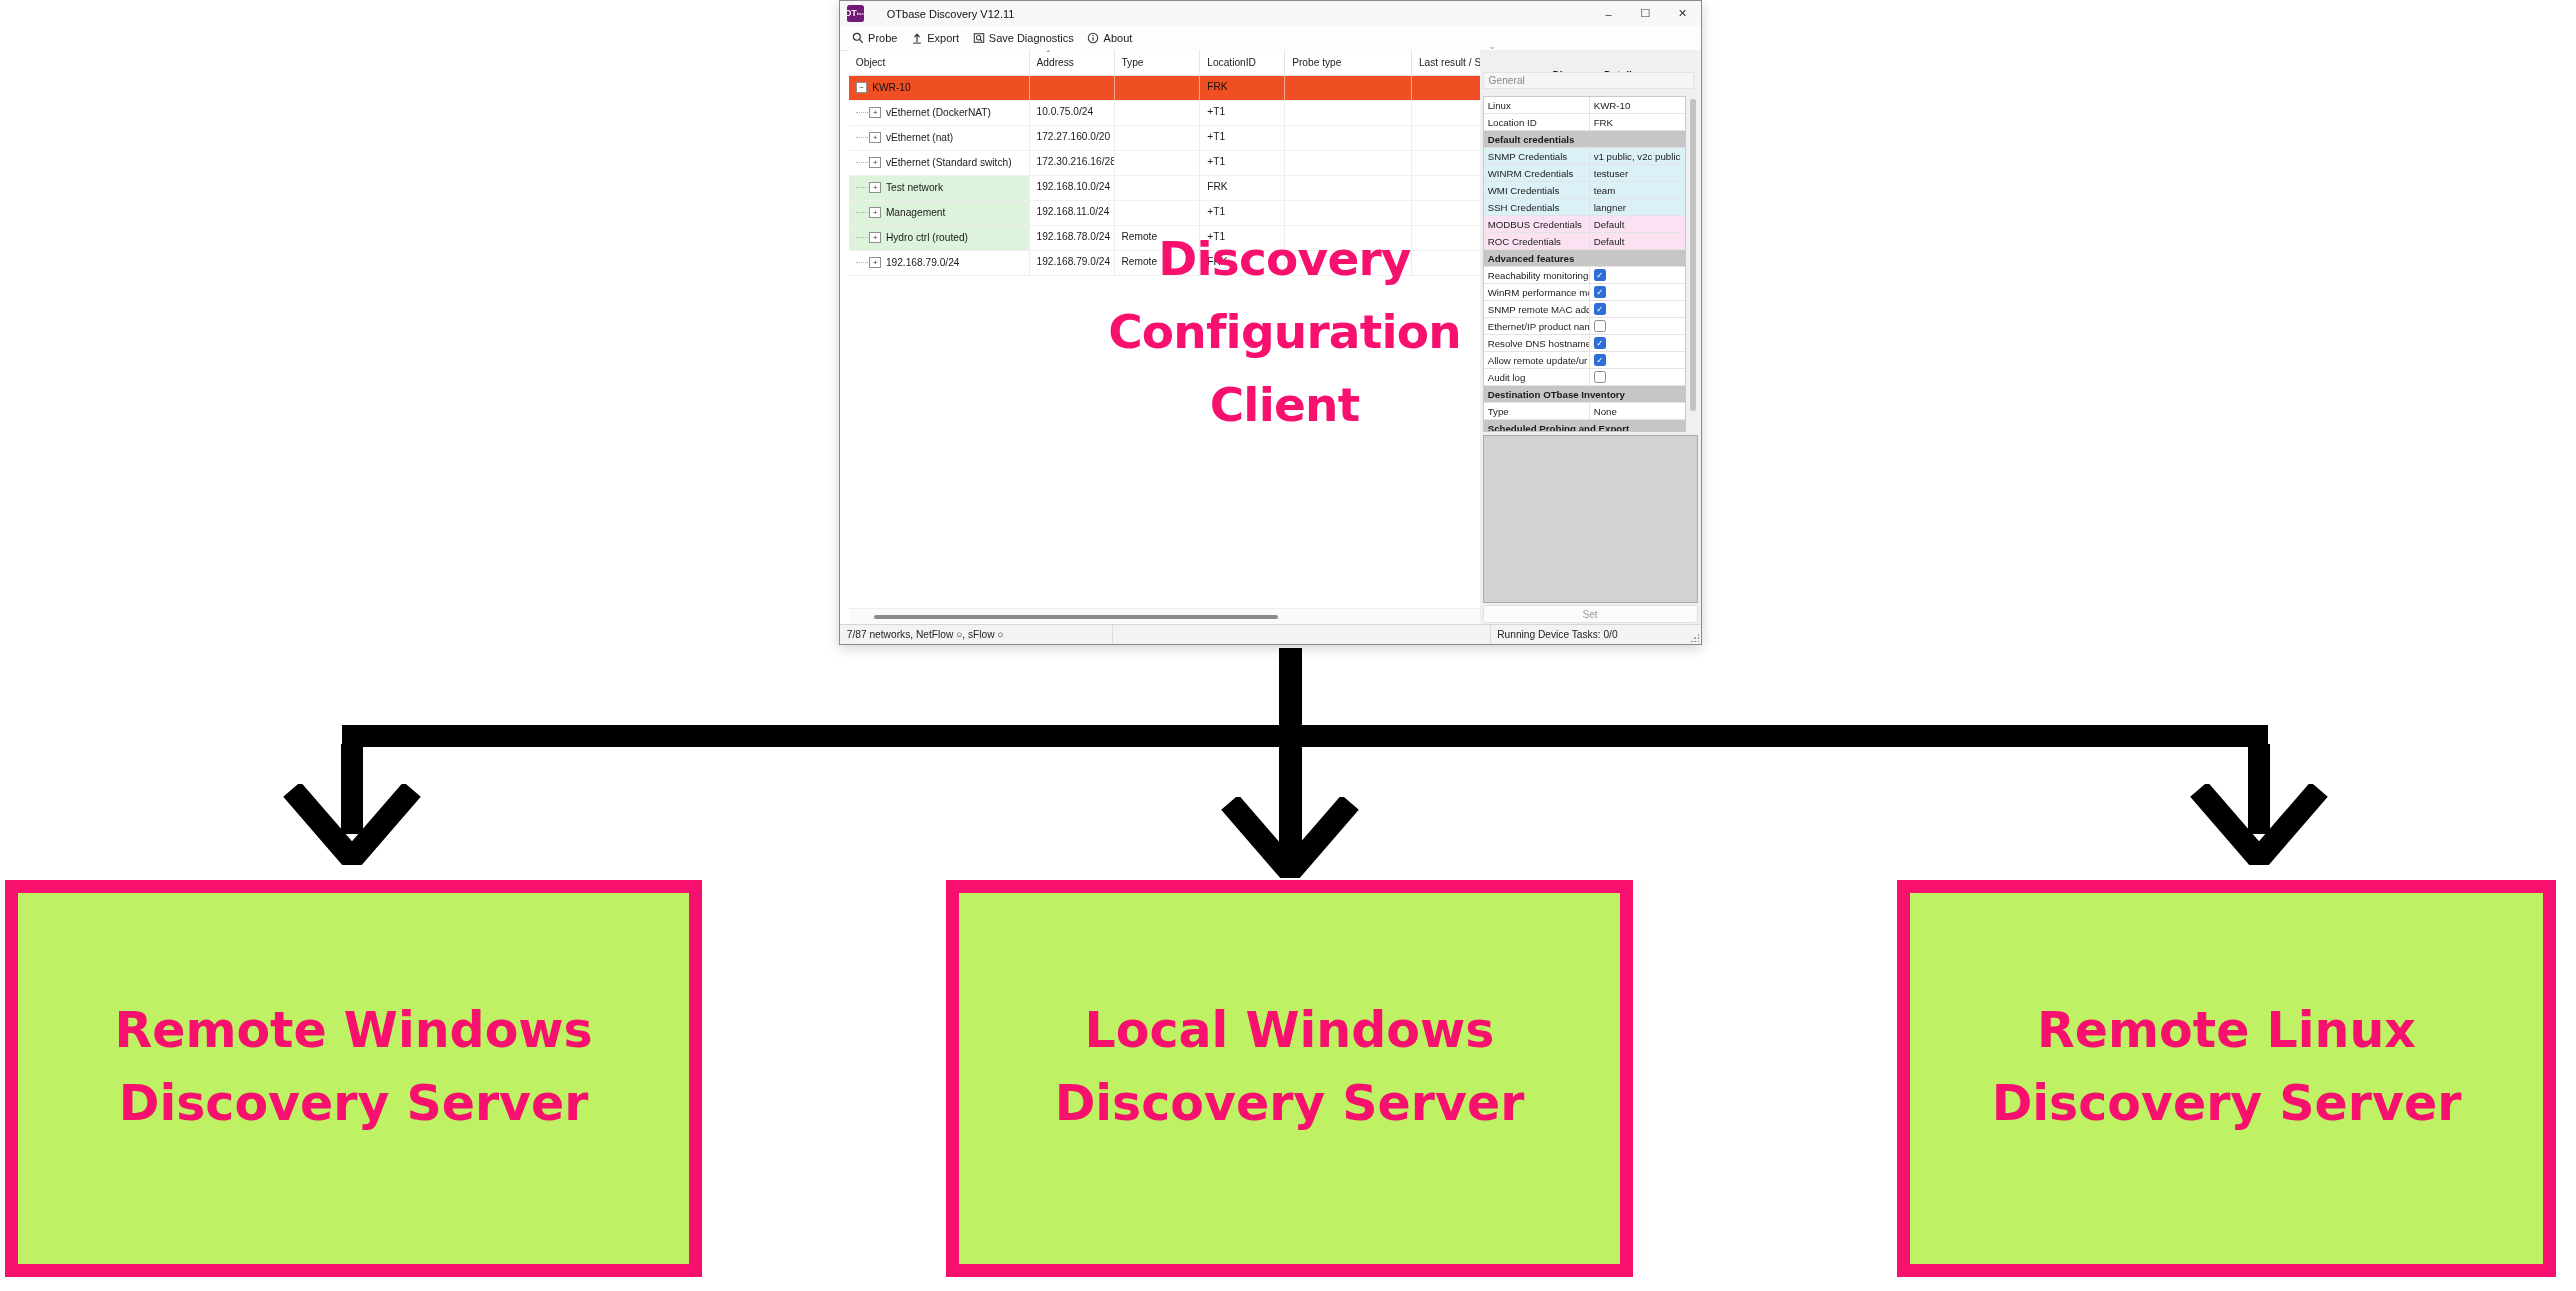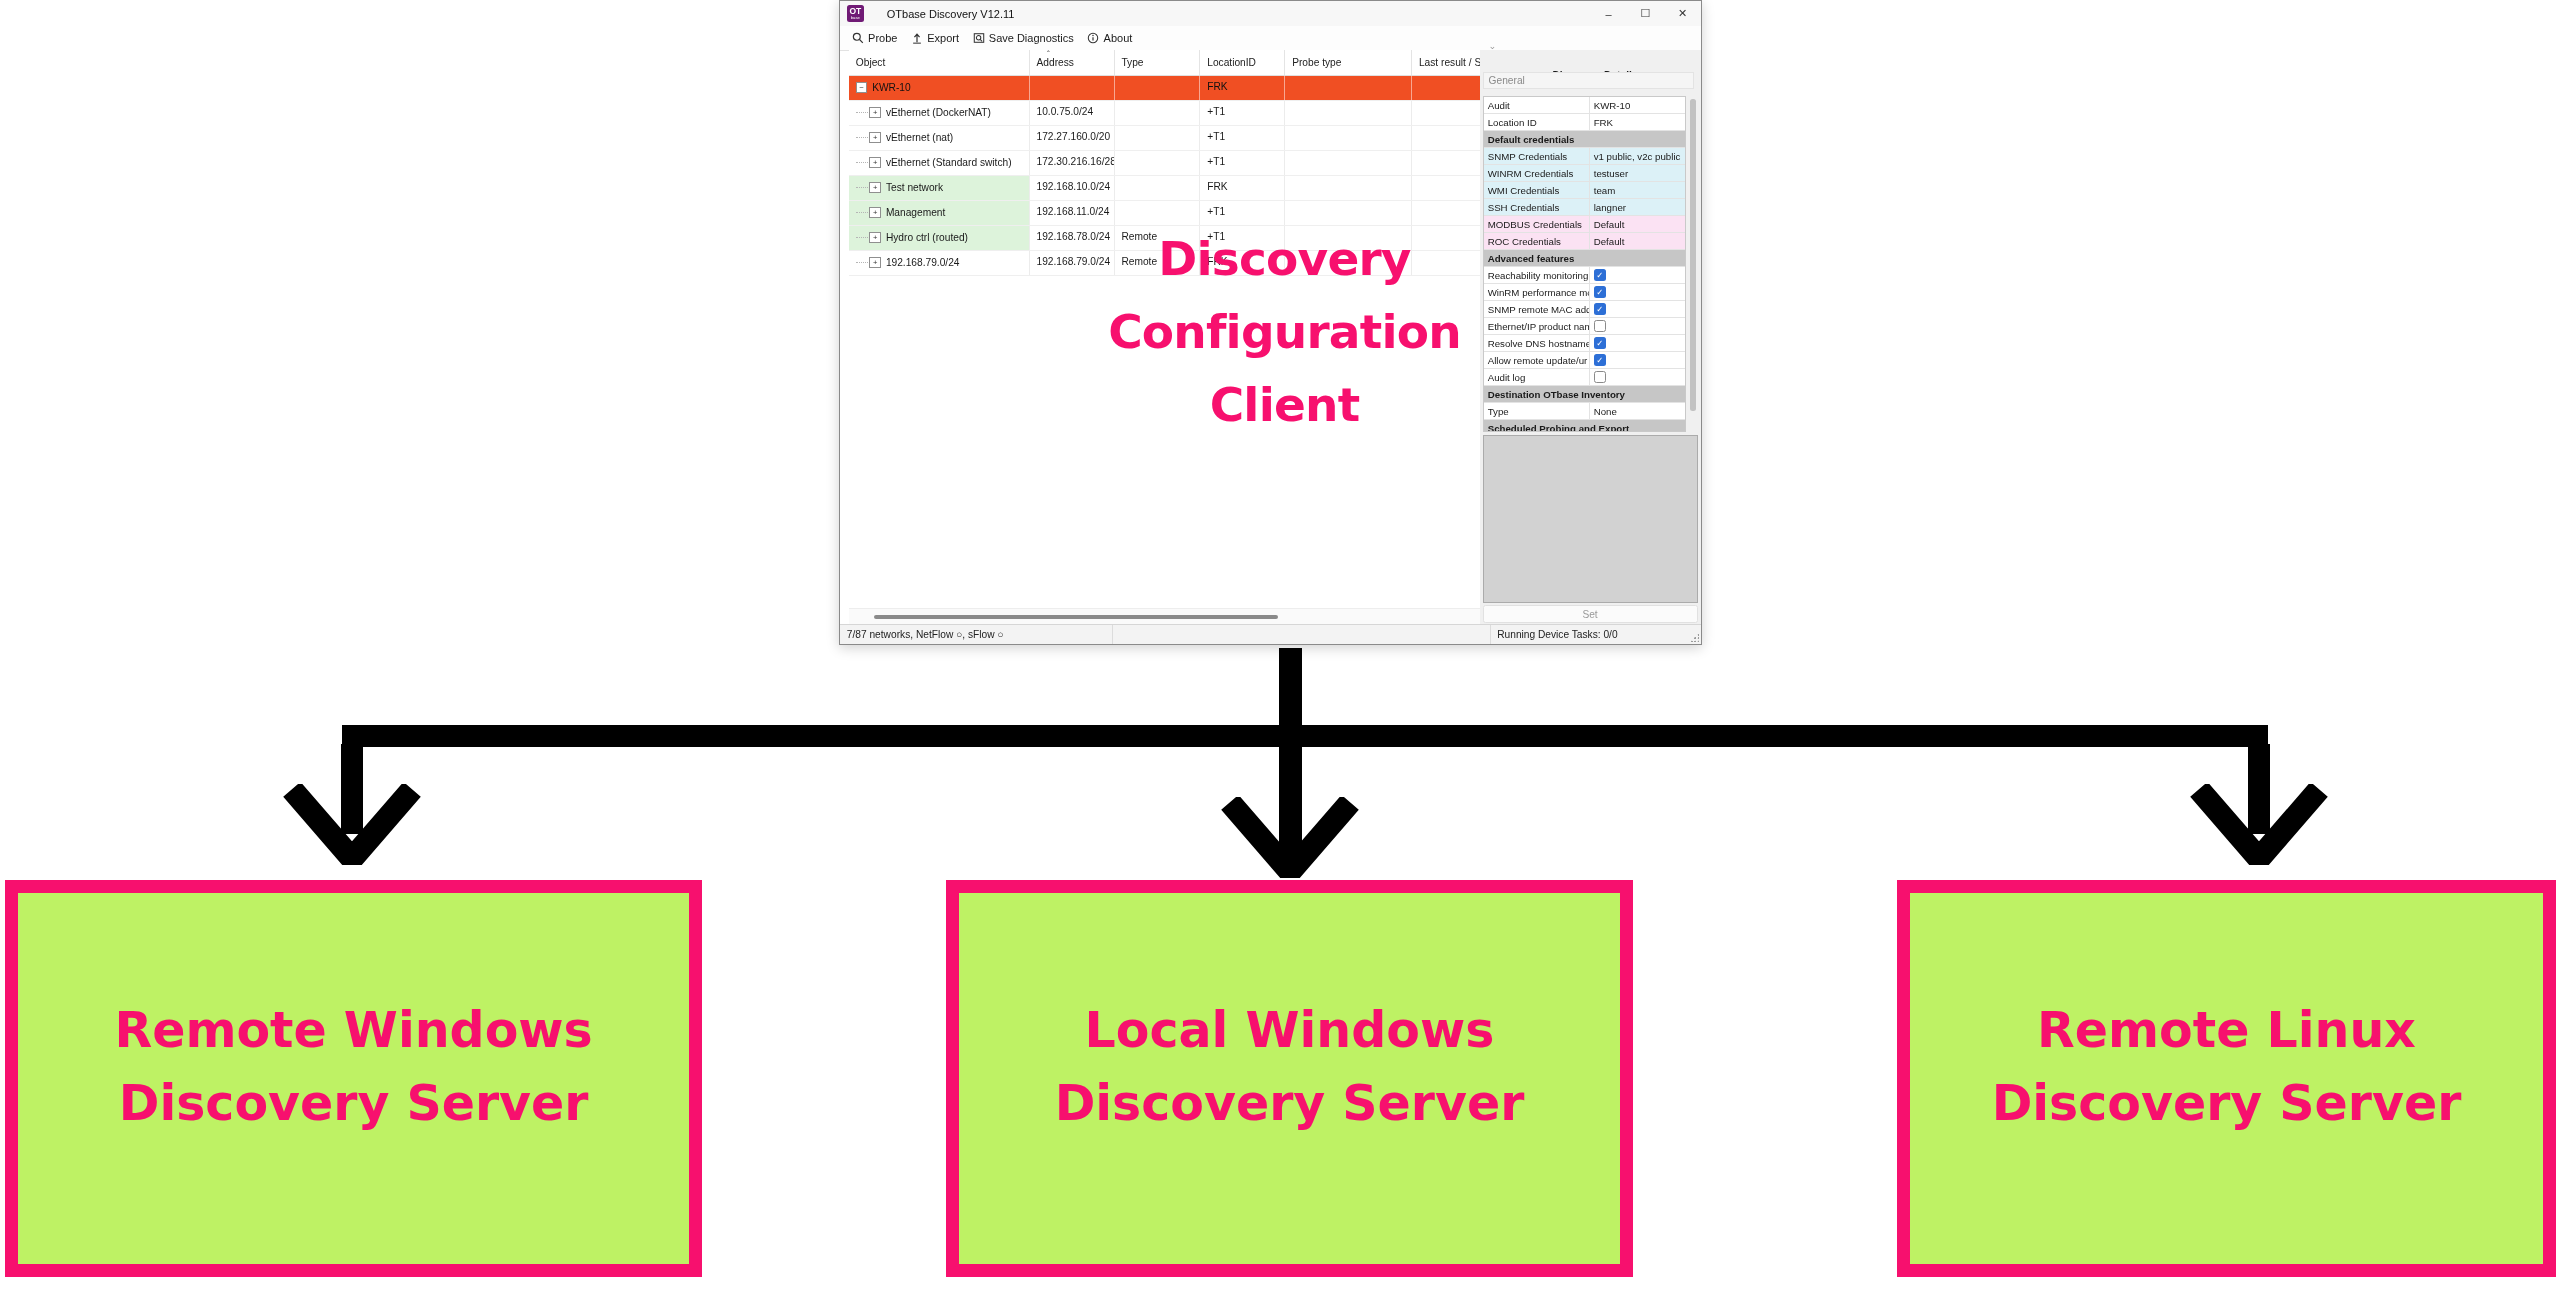--- a/index.html
+++ b/index.html
@@ -7,21 +7,21 @@
        font-family:"Liberation Sans", sans-serif;color:#1a1a1a;}
   .abs{position:absolute;}
 
   
   .window{left:839px;top:0;width:863px;height:645px;background:#fff;
           border:0.8px solid #8a8a8a;box-shadow:0 3.4px 12px rgba(0,0,0,.18);
           box-sizing:border-box;font-size:10.2px;}
   .titlebar{position:absolute;left:0;top:0;right:0;height:25.4px;background:#f7f7f7;
             display:flex;align-items:center;border-bottom:0.8px solid #ececec;}
   .logo{width:17px;height:17px;background:#701a75;border-radius:2.5px;margin:0 6px 0 6.8px;
-        display:flex;flex-direction:column;align-items:center;justify-content:center;line-height:1;}
+        display:flex;flex-direction:row;align-items:center;justify-content:center;line-height:1;}
   .logo .lt{color:#fff;font-weight:bold;font-size:8.5px;}
   .logo .lb{color:#fff;font-size:4.2px;margin-top:0.8px;}
   .wtitle{font-size:11px;color:#111;margin-left:17px;}
   .wctrls{margin-left:auto;display:flex;height:100%;}
   .wbtn{width:37px;height:100%;display:flex;align-items:center;justify-content:center;
         font-size:11px;color:#333;}
   
   .toolbar{position:absolute;left:0;top:25.4px;right:0;height:24px;background:#fdfdfd;
            border-bottom:0.8px solid #e2e2e2;display:flex;align-items:center;padding-left:5.1px;}
   .tbtn{display:flex;align-items:center;gap:4.2px;padding:2.5px 6.8px;font-size:11px;color:#1a1a1a;}
@@ -284,21 +284,21 @@
 
   <div class="details">
     <div class="dhead">Discovery Details</div>
     <div class="dcombo">
       <span>General</span>
       <span class="chev">⌄</span>
     </div>
 
     <div class="dtable">
       <div class="drow">
-          <div class="dname">Audit</div>
+          <div class="dname">Linux</div>
           <div class="dval">KWR-10</div>
         </div>
       <div class="drow">
           <div class="dname">Location ID</div>
           <div class="dval">FRK</div>
         </div>
       <div class="drow dsection">Default credentials</div>
       <div class="drow tint-cyan">
           <div class="dname">SNMP Credentials</div>
           <div class="dval">v1 public, v2c public</div>

